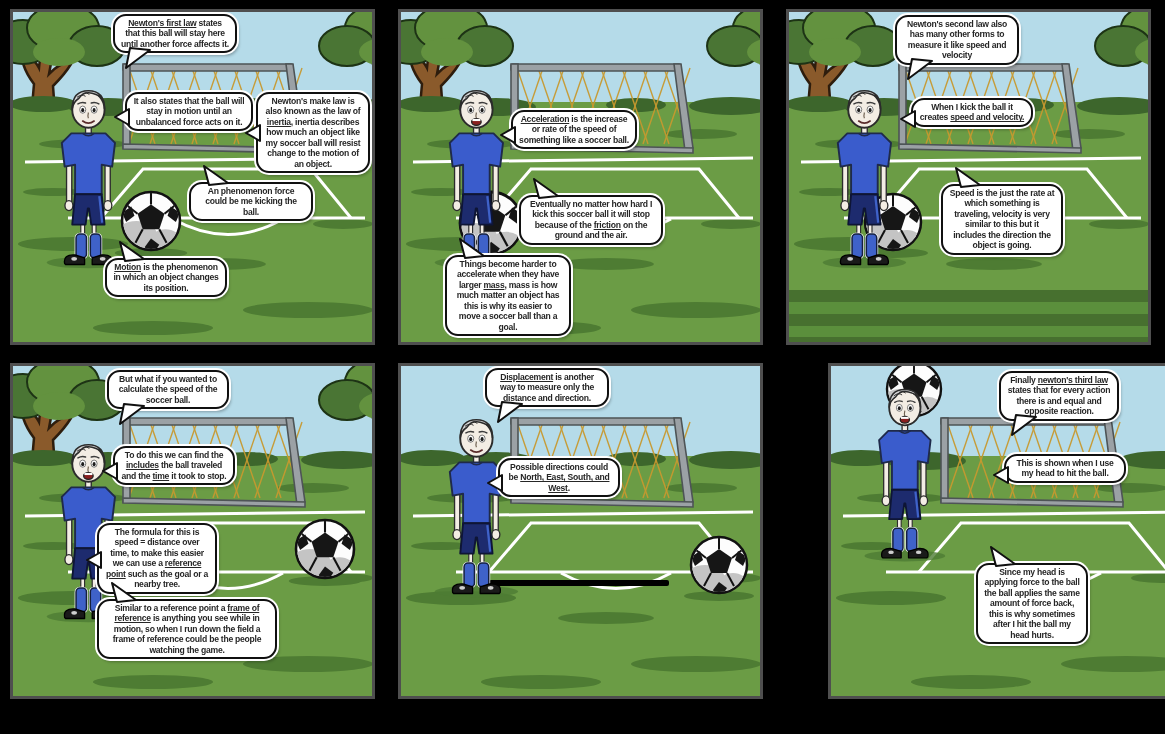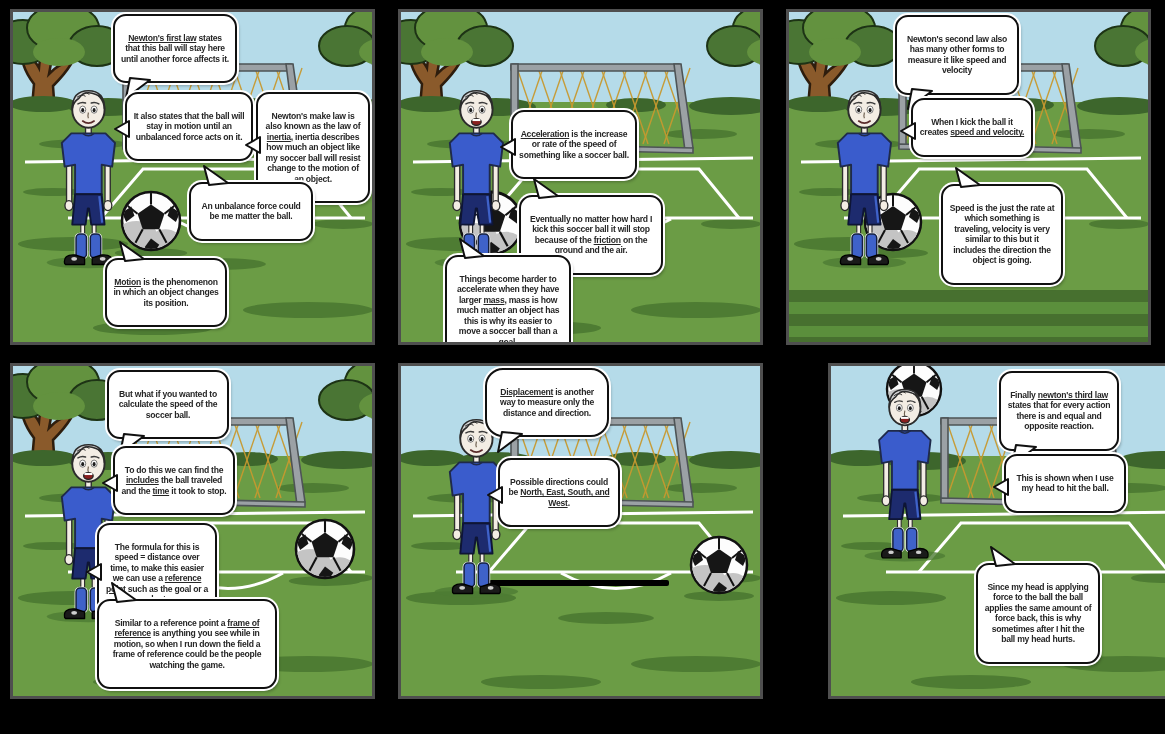--- a/index.html
+++ b/index.html
@@ -9,21 +9,21 @@
   }
   .board{position:absolute;left:0;top:0;width:1165px;height:734px;}
   .panel{
     position:absolute;width:365px;height:336px;background:#b5dbe9;
     border:3px solid #4f4f4f;box-sizing:border-box;overflow:hidden;
     box-shadow:0 0 0 1px #8a8a8a inset;
   }
   .panel svg.scene{position:absolute;left:0;top:0;display:block;}
   .bubble{
     position:absolute;background:#fff;border:2px solid #101010;border-radius:13px;
-    padding:17px 6px;box-sizing:border-box;z-index:5;
+    padding:2px 6px;box-sizing:border-box;z-index:5;
     box-shadow:0 0 0 2px #fff, 2px 3px 3px rgba(0,0,0,.28);
     font-weight:bold;font-size:8.6px;line-height:1.22;letter-spacing:-0.25px;
     text-align:center;color:#262626;
   }
   .bubble .u{text-decoration:underline;text-underline-offset:1px;}
   .tail{position:absolute;z-index:6;}
   .tail polygon{fill:#fff;stroke:#101010;stroke-width:2;stroke-linejoin:round;}
   .tail-bl{left:10px;bottom:-20px;}
   .tail-l{left:-13px;top:38%;}
   .tail-tl{left:12px;top:-19px;}
@@ -159,21 +159,21 @@
   </svg>
       <div class="bubble" style="left: 100px; top: 2px; width: 124px;"><span class="u">Newton's first law</span><span> states that this ball will stay here until another force affects it.</span><div class="tail tail-bl"><svg width="26" height="22" viewBox="0 0 26 22">
             <polygon points="1,21 5,1 25,3"></polygon>
           </svg></div></div>
       <div class="bubble" style="left: 112px; top: 80px; width: 128px;"><span>It also states that the ball will stay in motion until an unbalanced force acts on it.</span><div class="tail tail-l"><svg width="16" height="20" viewBox="0 0 16 20">
             <polygon points="1,10 15,2 15,18"></polygon>
           </svg></div></div>
       <div class="bubble" style="left: 243px; top: 80px; width: 114px;"><span>Newton's make law is also known as the law of </span><span class="u">inertia</span><span>, inertia describes how much an object like my soccer ball will resist change to the motion of an object.</span><div class="tail tail-l"><svg width="16" height="20" viewBox="0 0 16 20">
             <polygon points="1,10 15,2 15,18"></polygon>
           </svg></div></div>
-      <div class="bubble" style="left: 176px; top: 170px; width: 124px;"><span>An unbalance force could be me matter the ball.</span><div class="tail tail-tl"><svg width="26" height="21" viewBox="0 0 26 21">
+      <div class="bubble" style="left: 176px; top: 170px; width: 124px;"><span>An phenomenon force could be me kicking the ball.</span><div class="tail tail-tl"><svg width="26" height="21" viewBox="0 0 26 21">
             <polygon points="1,1 25,18 6,20"></polygon>
           </svg></div></div>
       <div class="bubble" style="left: 92px; top: 246px; width: 122px;"><span class="u">Motion</span><span> is the phenomenon in which an object changes its position.</span><div class="tail tail-tl"><svg width="26" height="21" viewBox="0 0 26 21">
             <polygon points="1,1 25,18 6,20"></polygon>
           </svg></div></div>
     </div>
     <div class="panel" style="left: 398px; top: 9px;">
       <svg class="scene" width="365" height="336" viewBox="0 0 365 336">
     <rect x="0" y="0" width="365" height="110" fill="#b5dbe9"></rect>
     <g transform="translate(-12,0) scale(1,1)">
@@ -694,21 +694,21 @@
       <path d="M41,21 q4,-2.5 8,-1 M63,21 q-4,-2.5 -8,-1" fill="none" stroke="#3c3c3c" stroke-width="1.6" stroke-linecap="round"></path>
       <ellipse cx="46" cy="27" rx="3.2" ry="3.8" fill="#fff" stroke="#555" stroke-width="0.8"></ellipse>
       <ellipse cx="58" cy="27" rx="3.2" ry="3.8" fill="#fff" stroke="#555" stroke-width="0.8"></ellipse>
       <ellipse cx="46" cy="27.5" rx="1.6" ry="2.2" fill="#1c1c1c"></ellipse>
       <ellipse cx="58" cy="27.5" rx="1.6" ry="2.2" fill="#1c1c1c"></ellipse>
       <path d="M52,30 q-1,4 0,6" fill="none" stroke="#6b5d4d" stroke-width="1.2"></path>
       <path d="M46,39 Q52,43.5 58,39" fill="none" stroke="#5a2c2c" stroke-width="1.8" stroke-linecap="round"></path>
     </g>
   </g>
   </svg>
-      <div class="bubble" style="left: 84px; top: 2px; width: 124px; border-radius: 18px;"><span class="u">Displacement</span><span> is another way to measure only the distance and direction.</span><div class="tail tail-bl"><svg width="26" height="22" viewBox="0 0 26 22">
+      <div class="bubble" style="left: 84px; top: 2px; width: 124px;"><span class="u">Displacement</span><span> is another way to measure only the distance and direction.</span><div class="tail tail-bl"><svg width="26" height="22" viewBox="0 0 26 22">
             <polygon points="1,21 5,1 25,3"></polygon>
           </svg></div></div>
       <div class="bubble" style="left: 97px; top: 92px; width: 122px;"><span>Possible directions could be </span><span class="u">North, East, South, and West</span><span>.</span><div class="tail tail-l"><svg width="16" height="20" viewBox="0 0 16 20">
             <polygon points="1,10 15,2 15,18"></polygon>
           </svg></div></div>
     </div>
     <div class="panel" style="left: 828px; top: 363px;">
       <svg class="scene" width="365" height="336" viewBox="0 0 365 336">
     <rect x="0" y="0" width="365" height="110" fill="#b5dbe9"></rect>
 
@@ -819,17 +819,17 @@
             <rect x="47.8" y="36.8" width="8.4" height="2.2" fill="#fff"></rect>
     </g>
   </g>
   </svg>
       <div class="bubble" style="left: 168px; top: 5px; width: 120px;"><span>Finally </span><span class="u">newton's third law</span><span> states that for every action there is and equal and opposite reaction.</span><div class="tail tail-bl"><svg width="26" height="22" viewBox="0 0 26 22">
             <polygon points="1,21 5,1 25,3"></polygon>
           </svg></div></div>
       <div class="bubble" style="left: 173px; top: 88px; width: 122px;"><span>This is shown when I use my head to hit the ball.</span><div class="tail tail-l"><svg width="16" height="20" viewBox="0 0 16 20">
             <polygon points="1,10 15,2 15,18"></polygon>
           </svg></div></div>
-      <div class="bubble" style="left: 145px; top: 197px; width: 124px;"><span>Since my head is applying force to the ball the ball applies the same amount of force back, this is why sometimes after I hit the ball my head hurts.</span><div class="tail tail-tl"><svg width="26" height="21" viewBox="0 0 26 21">
+      <div class="bubble" style="left: 145px; top: 197px; width: 112px;"><span>Since my head is applying force to the ball the ball applies the same amount of force back, this is why sometimes after I hit the ball my head hurts.</span><div class="tail tail-tl"><svg width="26" height="21" viewBox="0 0 26 21">
             <polygon points="1,1 25,18 6,20"></polygon>
           </svg></div></div>
     </div>
   </div>
 
 </body></html>

